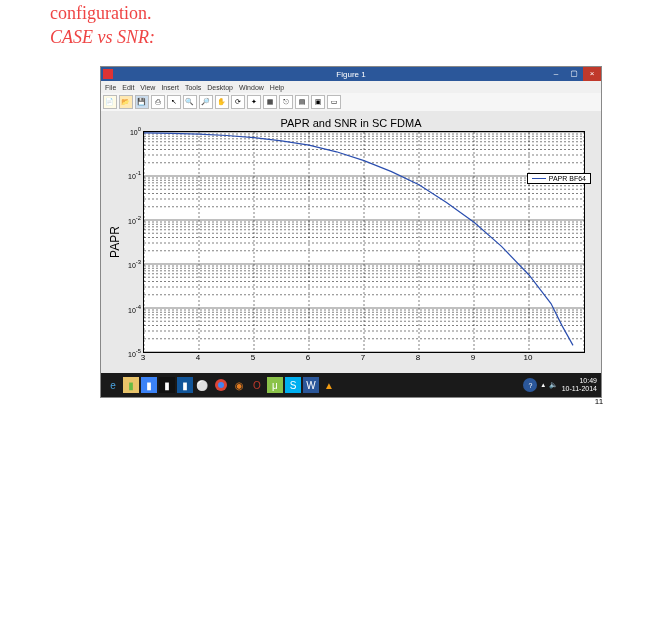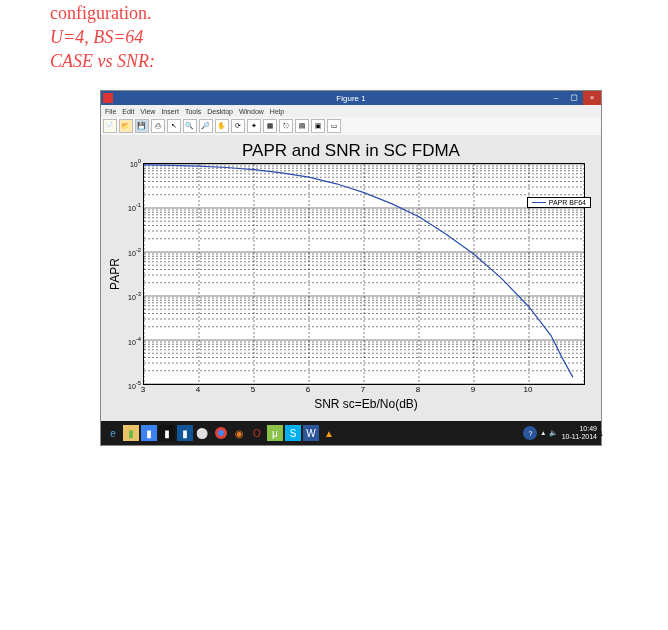--- a/index.html
+++ b/index.html
@@ -75,21 +75,21 @@
       background: #fff;
       display: flex; align-items: center; justify-content: center;
       font-size: 7px;
     }
     .plot-body {
       background: #e8e8e8;
       padding: 6px 4px 10px 4px;
     }
     .plot-title {
       text-align: center;
-      font-size: 17px;
+      font-size: 11px;
       font-weight: normal;
       color: #000;
       margin-bottom: 2px;
     }
     .plot-area-row {
       display: flex;
       align-items: stretch;
     }
     .ylabel {
       width: 20px;
@@ -179,21 +179,20 @@
       font-size: 15px;
       margin: 6px 20px 0 0;
       font-family: "Times New Roman", serif;
     }
   </style>
 </head>
 <body>
 
 <div class="text-block">
   <div class="line">configuration.</div>
-  <div class="line italic">U=4, BS=64</div>
   <div class="line italic">CASE vs SNR:</div>
 </div>
 
 <div class="figure-wrap">
   <div class="win">
     <div class="titlebar">
       <div class="icon-left"></div>
       <span>Figure 1</span>
       <div class="win-controls">
         <div class="winbtn">–</div>
@@ -309,21 +308,20 @@
           <span style="left: 0px;">3</span>
           <span style="left: 55px;">4</span>
           <span style="left: 110px;">5</span>
           <span style="left: 165px;">6</span>
           <span style="left: 220px;">7</span>
           <span style="left: 275px;">8</span>
           <span style="left: 330px;">9</span>
           <span style="left: 385px;">10</span>
           <span style="left: 456px; margin-top: 44px;">11</span>
         </div>
-      <div class="xlabel">SNR sc=Eb/No(dB)</div>
     </div>
     <div class="taskbar">
       <div class="ticon" style="color:#4aa3df">e</div>
       <div class="ticon" style="background:#e8c36a;color:#6b4">▮</div>
       <div class="ticon" style="background:#3b82f6">▮</div>
       <div class="ticon" style="background:#111">▮</div>
       <div class="ticon" style="background:#159">▮</div>
       <div class="ticon" style="color:#fff">⚪</div>
       <div class="ticon">
         <svg width="14" height="14">

